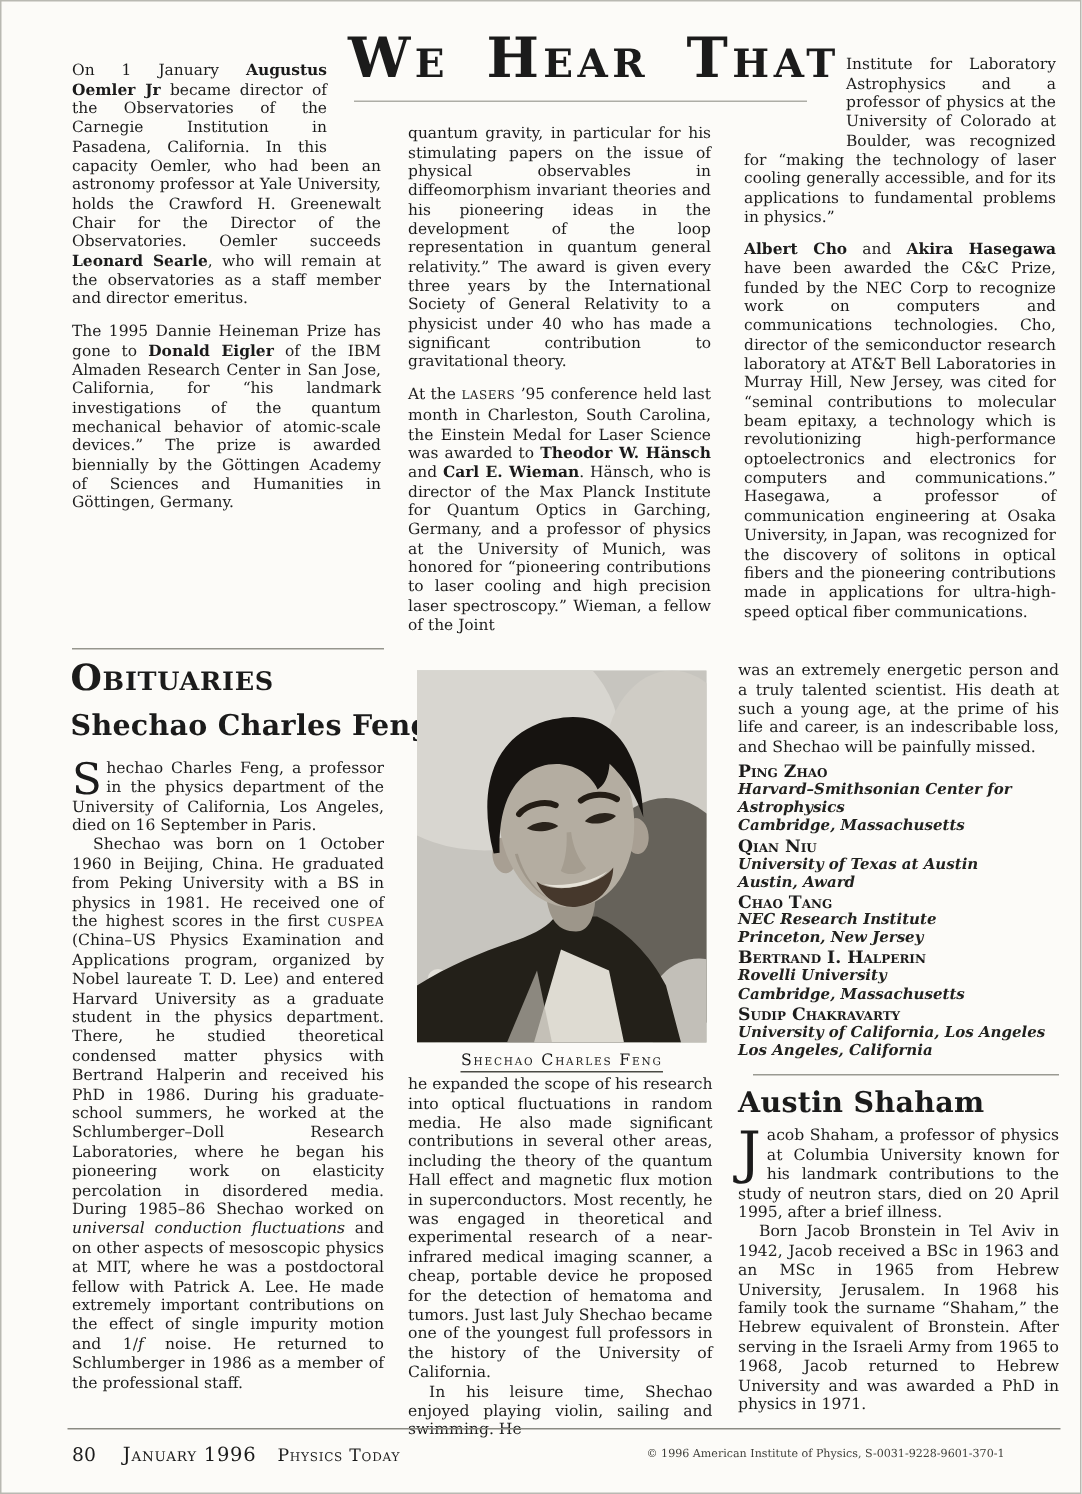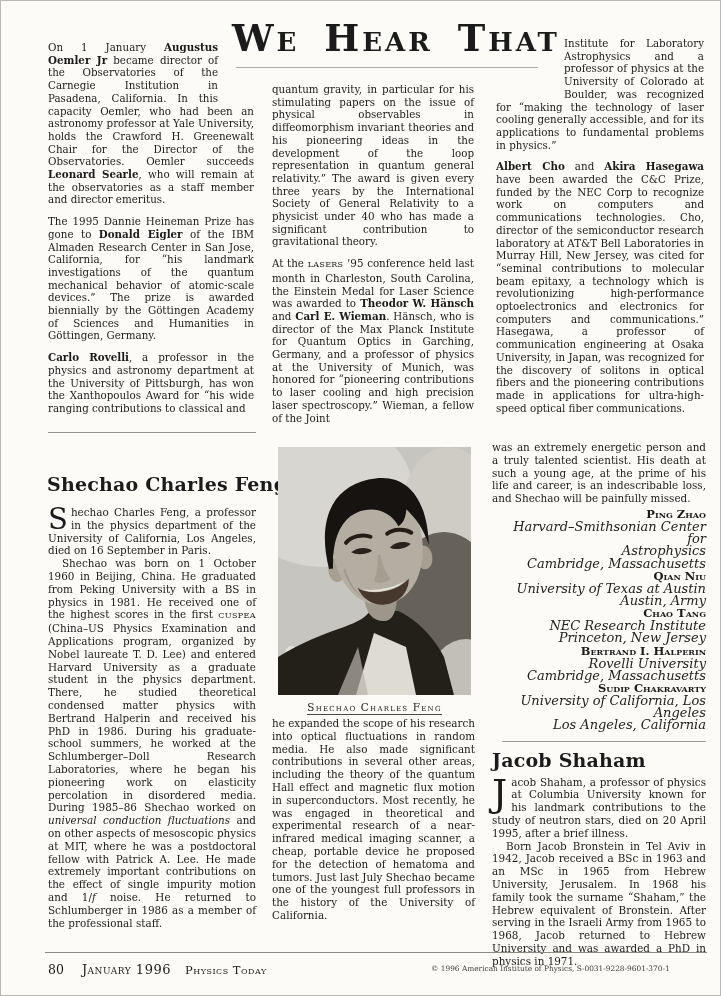--- a/index.html
+++ b/index.html
@@ -50,23 +50,23 @@
   .feng-col1 .obit-p, .feng-col2 .obit-p { margin: 0; }
 
   .figure { position: absolute; left: 277px; top: 446px; width: 193px; text-align: center; }
   .figure svg { display: block; width: 193px; height: 248px; background: #c7c5bf; }
   .caption {
     display: inline-block; margin-top: 6px;
     font-variant: small-caps; font-size: 10.5px; letter-spacing: 1.2px;
     border-bottom: 1px solid #4a4a44; padding-bottom: 1px;
   }
 
-  .sigs { margin-top: 3px; text-align: right; }
+  .sigs { margin-top: 3px; }
   .sig-name { font-variant: small-caps; font-weight: bold; font-size: 11.5px; line-height: 13px; }
-  .sig-line { font-style: italic; font-size: 13px; line-height: 12.2px; color: #22221f; }
+  .sig-line { font-style: italic; font-size: 10px; line-height: 12.2px; color: #22221f; font-weight: bold; }
 
   .shaham-rule  { height: 1px; background: #9a9a92; margin: 9px 0 0 10px; }
   .shaham-title { margin: 7px 0 5px; }
 
   .footer-rule { position: absolute; left: 44px; top: 951px; width: 662px; height: 1px; background: #8b8b83; }
   .footer-left { position: absolute; left: 47px; top: 958px; font-variant: small-caps; white-space: nowrap; }
   .page-num     { font-variant: normal; font-size: 12.5px; margin-right: 18px; }
   .footer-issue { font-size: 13px; letter-spacing: 0.5px; margin-right: 14px; }
   .footer-pub   { font-size: 11.5px; letter-spacing: 0.5px; }
   .footer-right { position: absolute; left: 430px; top: 963px; width: 276px; text-align: left; font-size: 7.4px; color: #3c3c37; }
@@ -75,34 +75,34 @@
 <body>
 
 <div id="page">
 
   <h1 class="wht-title">We Hear That</h1>
   <div class="title-rule"></div>
 
   <div class="wht-col wht-col1">
     <p class="jp"><span class="cut-r"></span><span><span>On 1 January </span><span class="b">Augustus Oemler Jr</span><span> became director of the Observatories of the Carnegie Institution in Pasadena, California.  In this capacity Oemler, who had been an astronomy professor at Yale University, holds the Crawford H. Greenewalt Chair for the Director of the Observatories.  Oemler succeeds </span><span class="b">Leonard Searle</span><span>, who will remain at the observatories as a staff member and director emeritus.</span></span></p>
     <p class="jp"><span>The 1995 Dannie Heineman Prize has gone to </span><span class="b">Donald Eigler</span><span> of the IBM Almaden Research Center in San Jose, California, for “his landmark investigations of the quantum mechanical behavior of atomic-scale devices.”  The prize is awarded biennially by the Göttingen Academy of Sciences and Humanities in Göttingen, Germany.</span></p>
-    <p class="jp"><span class="b">Carlo Rovelli</span><span>, a professor in the physics and astronomy department at the University of Pittsburgh, has won the Xanthopoulos Award for “his wide ranging contributions to classical and</span></p>
   </div>
 
   <div class="wht-col wht-col2">
     <p class="jp"><span>quantum gravity, in particular for his stimulating papers on the issue of physical observables in diffeomorphism invariant theories and his pioneering ideas in the development of the loop representation in quantum general relativity.”  The award is given every three years by the International Society of General Relativity to a physicist under 40 who has made a significant contribution to gravitational theory.</span></p>
     <p class="jp"><span>At the </span><span class="sc">lasers</span><span> ’95 conference held last month in Charleston, South Carolina, the Einstein Medal for Laser Science was awarded to </span><span class="b">Theodor W. Hänsch</span><span> and </span><span class="b">Carl E. Wieman</span><span>.  Hänsch, who is director of the Max Planck Institute for Quantum Optics in Garching, Germany, and a professor of physics at the University of Munich, was honored for “pioneering contributions to laser cooling and high precision laser spectroscopy.”  Wieman, a fellow of the Joint</span></p>
   </div>
 
   <div class="wht-col wht-col3">
     <p class="jp"><span class="cut-l"></span><span><span>Institute for Laboratory Astrophysics and a professor of physics at the University of Colorado at Boulder, was recognized for “making the technology of laser cooling generally accessible, and for its applications to fundamental problems in physics.”</span></span></p>
     <p class="jp"><span class="b">Albert Cho</span><span> and </span><span class="b">Akira Hasegawa</span><span> have been awarded the C&amp;C Prize, funded by the NEC Corp to recognize work on computers and communications technologies.  Cho, director of the semiconductor research laboratory at AT&amp;T Bell Laboratories in Murray Hill, New Jersey, was cited for “seminal contributions to molecular beam epitaxy, a technology which is revolutionizing high-performance optoelectronics and electronics for computers and communications.”  Hasegawa, a professor of communication engineering at Osaka University, in Japan, was recognized for the discovery of solitons in optical fibers and the pioneering contributions made in applications for ultra-high-speed optical fiber communications.</span></p>
   </div>
 
   <div class="obit-rule"></div>
+  <h2 class="obit-title">Obituaries</h2>
   <h3 class="feng-title">Shechao Charles Feng</h3>
 
   <div class="feng-col1">
     <p class="obit-p"><span class="dropcap">S</span><span><span>hechao Charles Feng, a professor in the physics department of the University of California, Los Angeles, died on 16 September in Paris.</span></span></p>
     <p class="obit-p indent"><span>Shechao was born on 1 October 1960 in Beijing, China.  He graduated from Peking University with a BS in physics in 1981.  He received one of the highest scores in the first </span><span class="sc">cuspea</span><span> (China–US Physics Examination and Applications program, organized by Nobel laureate T. D. Lee) and entered Harvard University as a graduate student in the physics department.  There, he studied theoretical condensed matter physics with Bertrand Halperin and received his PhD in 1986.  During his graduate-school summers, he worked at the Schlumberger–Doll Research Laboratories, where he began his pioneering work on elasticity percolation in disordered media.  During 1985–86 Shechao worked on </span><span class="i">universal conduction fluctuations</span><span> and on other aspects of mesoscopic physics at MIT, where he was a postdoctoral fellow with Patrick A. Lee.  He made extremely important contributions on the effect of single impurity motion and 1/</span><span class="i">f</span><span> noise.  He returned to Schlumberger in 1986 as a member of the professional staff.</span></p>
   </div>
 
   <figure class="figure" style="margin:0;">
     <svg viewBox="0 0 193 248" role="img">
       <rect width="193" height="248" fill="#c7c5bf"></rect>
@@ -135,46 +135,47 @@
         <path d="M76,138 C86,148 116,147 128,135 C126,150 114,158 101,158 C89,158 79,149 76,138 Z" fill="#46382c"></path>
         <path d="M80,140 C92,147 112,146 124,137 C112,143 92,144 80,140 Z" fill="#e6e2d8"></path>
         <path d="M64,118 C66,132 74,144 82,150 C72,140 68,130 66,118 Z" fill="#9a9184" opacity="0.8"></path>
       </g>
     </svg>
     <figcaption class="caption">Shechao Charles Feng</figcaption>
   </figure>
 
   <div class="feng-col2">
     <p class="obit-p"><span>he expanded the scope of his research into optical fluctuations in random media.  He also made significant contributions in several other areas, including the theory of the quantum Hall effect and magnetic flux motion in superconductors.  Most recently, he was engaged in theoretical and experimental research of a near-infrared medical imaging scanner, a cheap, portable device he proposed for the detection of hematoma and tumors.  Just last July Shechao became one of the youngest full professors in the history of the University of California.</span></p>
+    <p class="obit-p indent"><span>In his leisure time, Shechao enjoyed playing violin, sailing and swimming.  He</span></p>
   </div>
 
   <div class="feng-col3">
     <p class="obit-p"><span>was an extremely energetic person and a truly talented scientist.  His death at such a young age, at the prime of his life and career, is an indescribable loss, and Shechao will be painfully missed.</span></p>
 
     <div class="sigs">
       <div class="sig-name">Ping Zhao</div>
       <div class="sig-line">Harvard–Smithsonian Center for</div>
       <div class="sig-line">Astrophysics</div>
       <div class="sig-line">Cambridge, Massachusetts</div>
       <div class="sig-name">Qian Niu</div>
       <div class="sig-line">University of Texas at Austin</div>
-      <div class="sig-line">Austin, Army</div>
+      <div class="sig-line">Austin, Award</div>
       <div class="sig-name">Chao Tang</div>
       <div class="sig-line">NEC Research Institute</div>
       <div class="sig-line">Princeton, New Jersey</div>
       <div class="sig-name">Bertrand I. Halperin</div>
       <div class="sig-line">Rovelli University</div>
       <div class="sig-line">Cambridge, Massachusetts</div>
       <div class="sig-name">Sudip Chakravarty</div>
       <div class="sig-line">University of California, Los Angeles</div>
       <div class="sig-line">Los Angeles, California</div>
     </div>
 
     <div class="shaham-rule"></div>
-    <h3 class="shaham-title">Jacob Shaham</h3>
+    <h3 class="shaham-title">Austin Shaham</h3>
     <p class="obit-p"><span class="dropcap-lg">J</span><span><span>acob Shaham, a professor of physics at Columbia University known for his landmark contributions to the study of neutron stars, died on 20 April 1995, after a brief illness.</span></span></p>
     <p class="obit-p indent"><span>Born Jacob Bronstein in Tel Aviv in 1942, Jacob received a BSc in 1963 and an MSc in 1965 from Hebrew University, Jerusalem.  In 1968 his family took the surname “Shaham,” the Hebrew equivalent of Bronstein.  After serving in the Israeli Army from 1965 to 1968, Jacob returned to Hebrew University and was awarded a PhD in physics in 1971.</span></p>
   </div>
 
   <div class="footer-rule"></div>
   <div class="footer-left">
     <span class="page-num">80</span><span class="footer-issue">January 1996</span><span class="footer-pub">Physics Today</span>
   </div>
   <div class="footer-right">© 1996 American Institute of Physics, S-0031-9228-9601-370-1</div>
 

